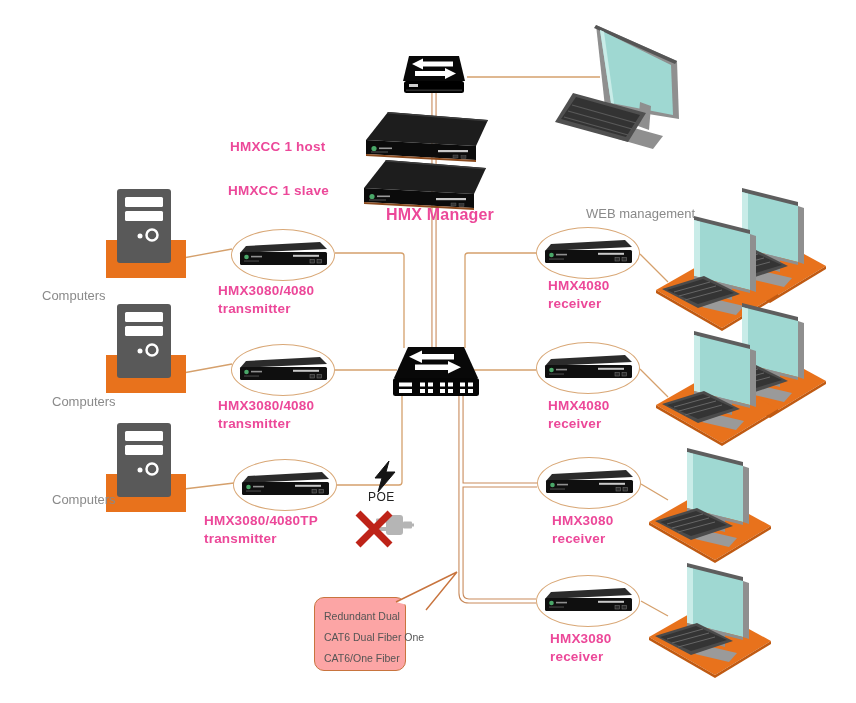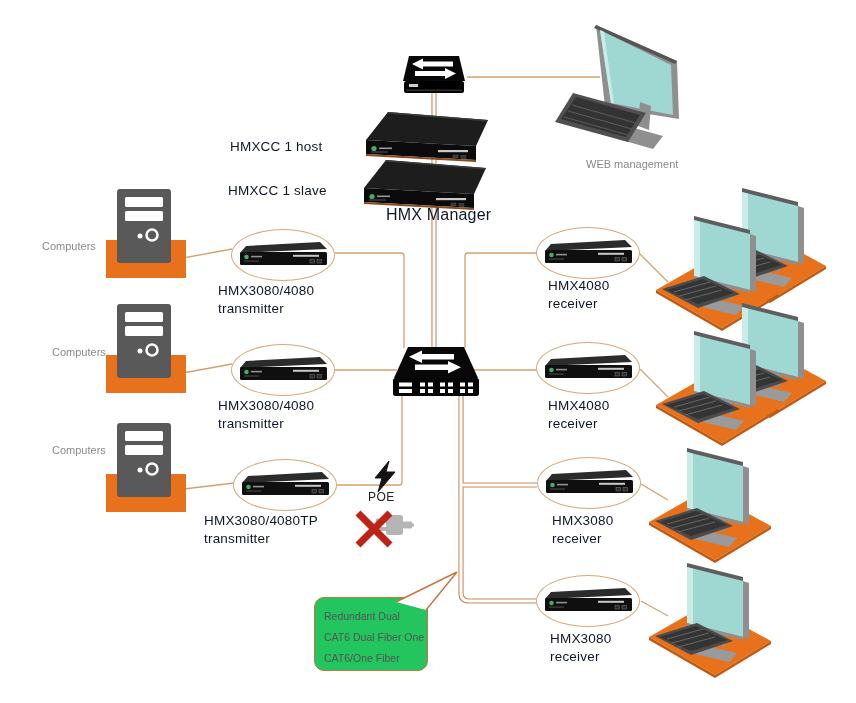--- a/index.html
+++ b/index.html
@@ -1,25 +1,25 @@
 <!DOCTYPE html>
 <html><head>
 <meta charset="utf-8">
 <style>
   html,body{margin:0;padding:0;background:#fff;}
   .stage{position:relative;width:856px;height:703px;background:#ffffff;overflow:hidden;
          font-family:"Liberation Sans",sans-serif;}
   .abs{position:absolute;}
-  .lbl{position:absolute;color:#0f172a;font-size:13.5px;line-height:17.5px;letter-spacing:.2px;white-space:nowrap;}
+  .lbl{position:absolute;color:#ec4899;font-size:13.5px;line-height:17.5px;letter-spacing:.2px;white-space:nowrap;font-weight:bold;}
   .lbl span{display:block;}
-  .lbl-sm{position:absolute;color:#8a8a8a;font-size:11px;white-space:nowrap;}
+  .lbl-sm{position:absolute;color:#8a8a8a;font-size:13px;white-space:nowrap;margin-top:48px;}
   .ellipse{position:absolute;width:104px;height:52px;border:1.4px solid #D9A877;border-radius:50%;
            display:flex;align-items:center;justify-content:center;box-sizing:border-box;}
-  .callout{position:absolute;left:314px;top:597px;width:114px;height:74px;box-sizing:border-box;
-           border:1.4px solid #C8743E;border-radius:10px;background:#22c55e;padding:8px 7px 0 9px;}
+  .callout{position:absolute;left:314px;top:597px;width:92px;height:74px;box-sizing:border-box;
+           border:1.4px solid #C8743E;border-radius:10px;background:#fca5a5;padding:8px 7px 0 9px;}
   .callout span{display:block;font-size:10.5px;color:#555555;line-height:21px;white-space:nowrap;}
   .poe{position:absolute;left:368px;top:490px;font-size:12px;color:#222;letter-spacing:.5px;text-align:center;}
   svg{display:block;}
 </style>
 </head>
 <body>
 
 <div class="stage">
 
   <svg width="0" height="0" style="position:absolute" aria-hidden="true">

